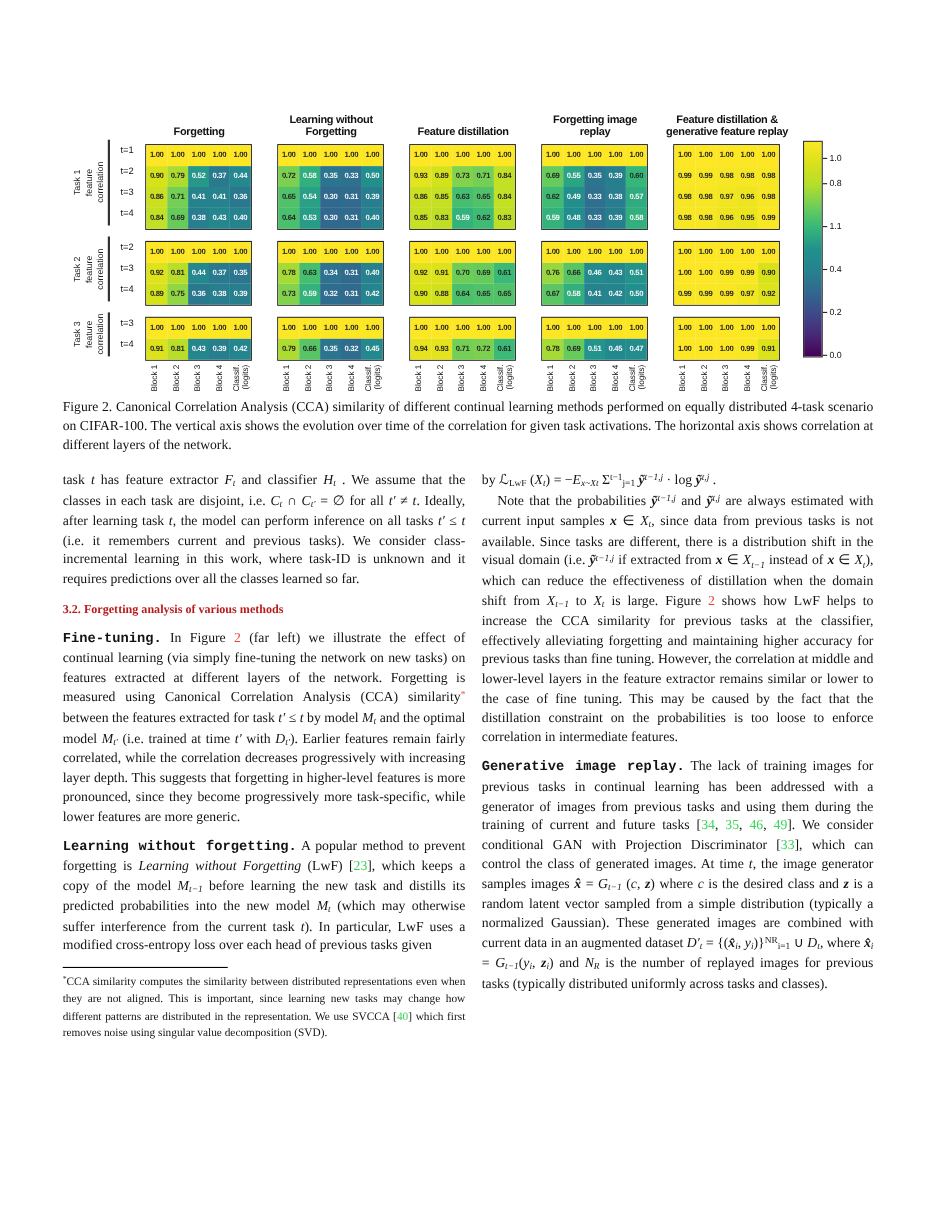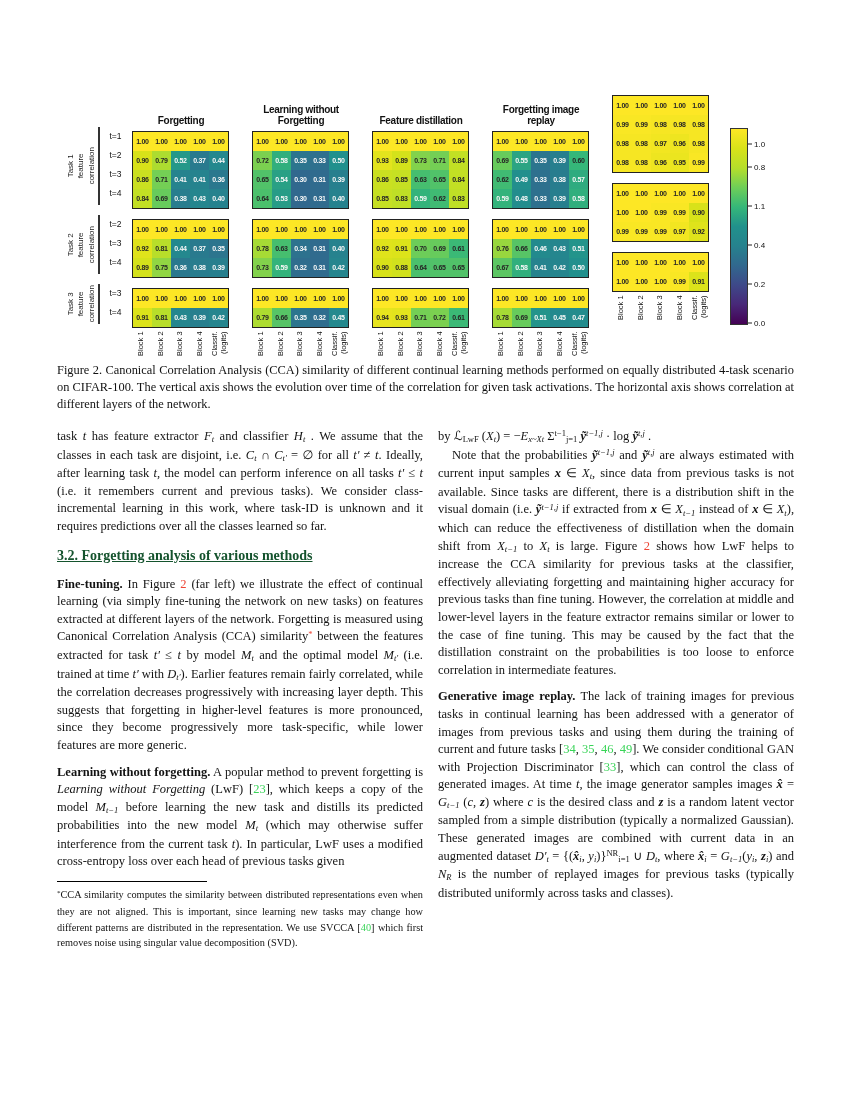--- a/index.html
+++ b/index.html
@@ -48,27 +48,27 @@
   .caption{position:absolute;left:57px;top:362px;width:737px;
     font-size:12.4px;line-height:17.2px;text-align:justify;color:#111;}
 
   
   .columns{position:absolute;left:57px;top:428px;width:737px;display:flex;}
   .col-left{width:366px;margin-right:15px;}
   .col-right{width:356px;}
   .para{margin:0;font-size:12.5px;line-height:17.6px;text-align:justify;}
   .para.mt{margin-top:9px;}
   .para.indent{text-indent:14px;}
-  .subsection{margin:12px 0 12px 0;font-size:14px;font-weight:700;color:#14532d;text-decoration:underline;}
+  .subsection{margin:12px 0 12px 0;font-size:11px;font-weight:700;color:#b91c1c;}
   .footnote-area{margin-top:10px;}
   .footnote-rule{width:150px;border-top:1px solid #000;margin-bottom:5px;}
   .footnote{margin:0;font-size:10.3px;line-height:15.3px;text-align:justify;}
 
   
-  .s-b{font-weight:700;}
+  .s-b{font-weight:700;font-family:Liberation Mono, monospace;}
   .s-i{font-style:italic;}
   .s-m{font-style:italic;font-family:"Liberation Serif","DejaVu Serif","DejaVu Sans",serif;}
   .s-mb{font-style:italic;font-weight:700;font-family:"Liberation Serif","DejaVu Serif","DejaVu Sans",serif;}
   .s-rr{color:#ee4434;}
   .s-rg{color:#38d457;}
   .s-sup{font-size:68%;position:relative;top:-0.45em;}
   .s-sub{font-size:68%;position:relative;top:0.25em;}
 </style>
 </head>
 <body>
@@ -365,20 +365,22 @@
         <div class="col-labels">
             <span class="x-tick-label">Block 1</span>
             <span class="x-tick-label">Block 2</span>
             <span class="x-tick-label">Block 3</span>
             <span class="x-tick-label">Block 4</span>
             <span class="x-tick-label">Classif.
 (logits)</span>
           </div>
       </div>
       <div class="fig-col last">
+        <div class="fig-header">Feature distillation &amp;
+generative feature replay</div>
         <div class="hm">
             <div class="hm-cell" style="background: rgb(253, 231, 37); color: rgb(38, 38, 38);">1.00</div>
             <div class="hm-cell" style="background: rgb(253, 231, 37); color: rgb(38, 38, 38);">1.00</div>
             <div class="hm-cell" style="background: rgb(253, 231, 37); color: rgb(38, 38, 38);">1.00</div>
             <div class="hm-cell" style="background: rgb(253, 231, 37); color: rgb(38, 38, 38);">1.00</div>
             <div class="hm-cell" style="background: rgb(253, 231, 37); color: rgb(38, 38, 38);">1.00</div>
             <div class="hm-cell" style="background: rgb(249, 231, 36); color: rgb(38, 38, 38);">0.99</div>
             <div class="hm-cell" style="background: rgb(249, 231, 36); color: rgb(38, 38, 38);">0.99</div>
             <div class="hm-cell" style="background: rgb(246, 230, 35); color: rgb(38, 38, 38);">0.98</div>
             <div class="hm-cell" style="background: rgb(246, 230, 35); color: rgb(38, 38, 38);">0.98</div>

